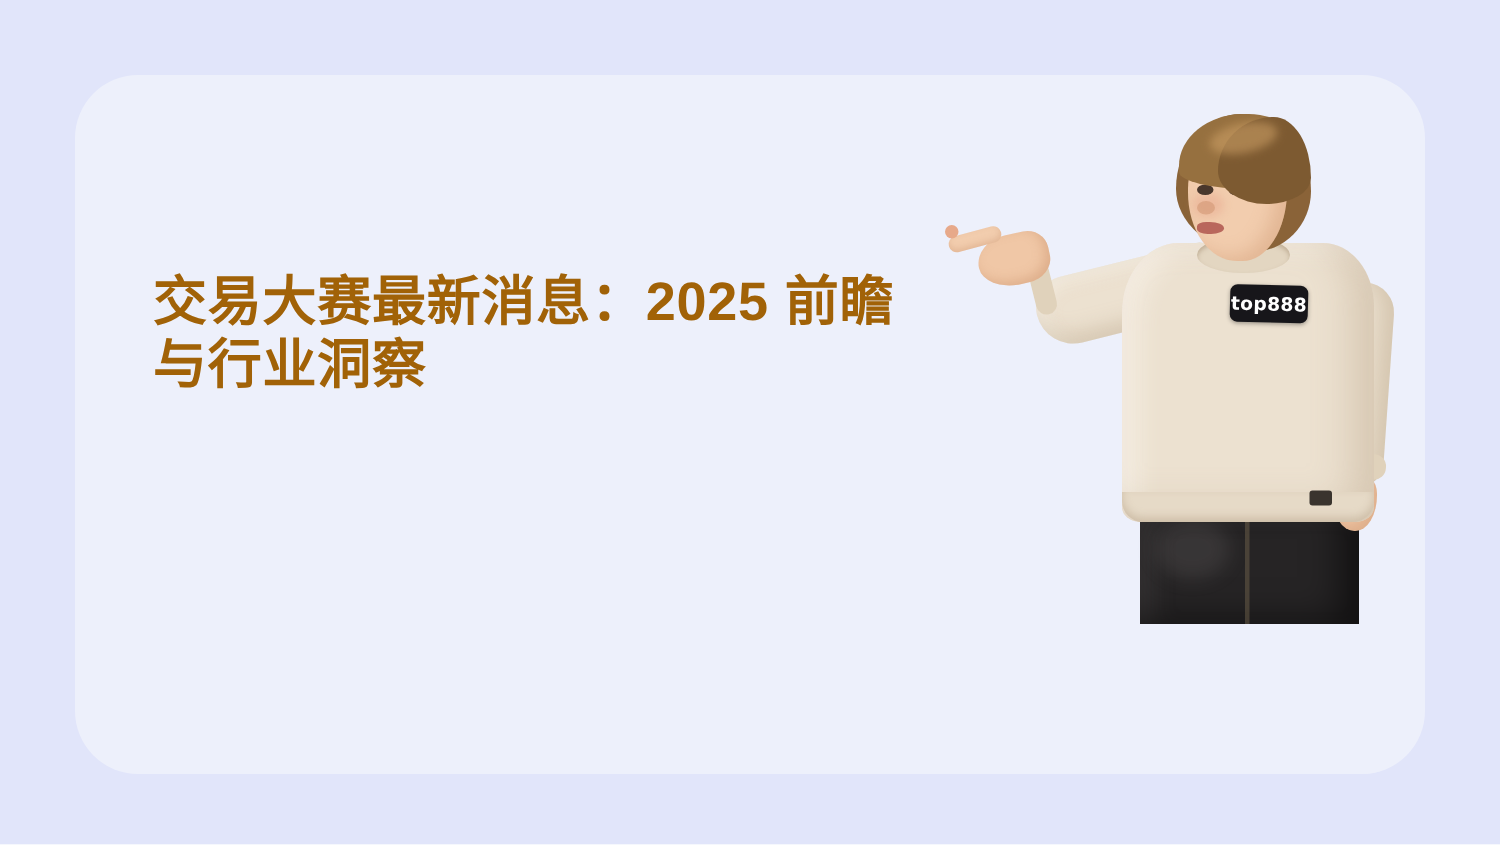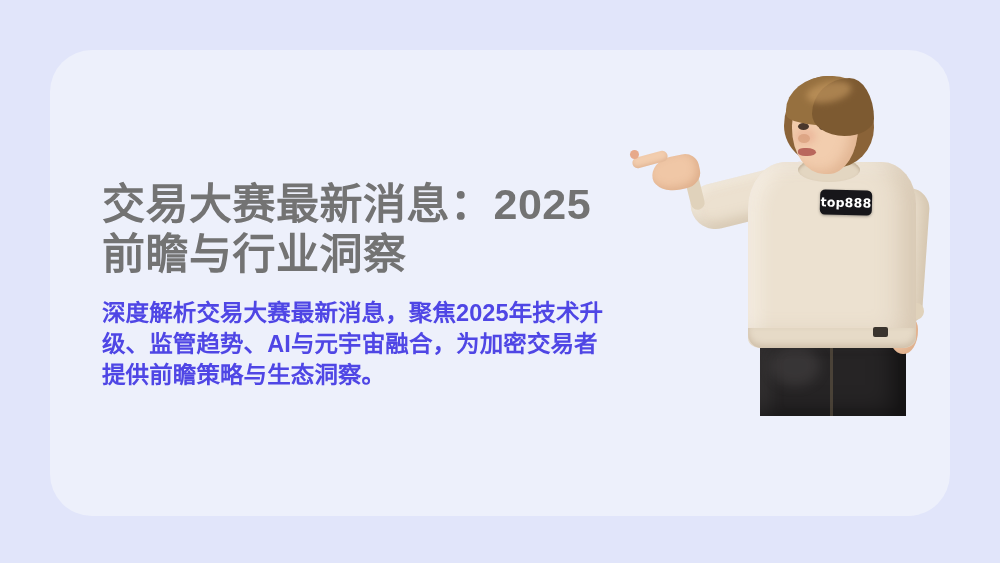--- a/index.html
+++ b/index.html
@@ -35,25 +35,25 @@
   
   .text-block {
     position: absolute;
     left: 52px;
     top: 130px;
     width: 510px;
   }
 
   .headline {
     margin: 0;
-    font-size: 43px;
+    font-size: 36px;
     line-height: 1.16;
     font-weight: 700;
     letter-spacing: 0.5px;
-    color: #737373;
+    color: #a16207;
     white-space: pre-wrap;
     word-break: break-all;
   }
 
   .subhead {
     margin: 18px 0 0 0;
     font-size: 23.5px;
     line-height: 1.33;
     font-weight: 700;
     letter-spacing: 0.1px;
@@ -380,21 +380,20 @@
 </style>
 </head>
 <body>
 
 <div class="canvas">
 
   <div class="card">
 
     <div class="text-block">
       <h1 class="headline">交易大赛最新消息：2025 前瞻与行业洞察</h1>
-      <p class="subhead">深度解析交易大赛最新消息，聚焦2025年技术升级、监管趋势、AI与元宇宙融合，为加密交易者提供前瞻策略与生态洞察。</p>
     </div>
 
     <div class="photo">
 
       <div class="arm-point"></div>
       <div class="cuff-l"></div>
       <div class="hand-point"></div>
       <div class="finger"></div>
       <div class="fingertip"></div>
 

